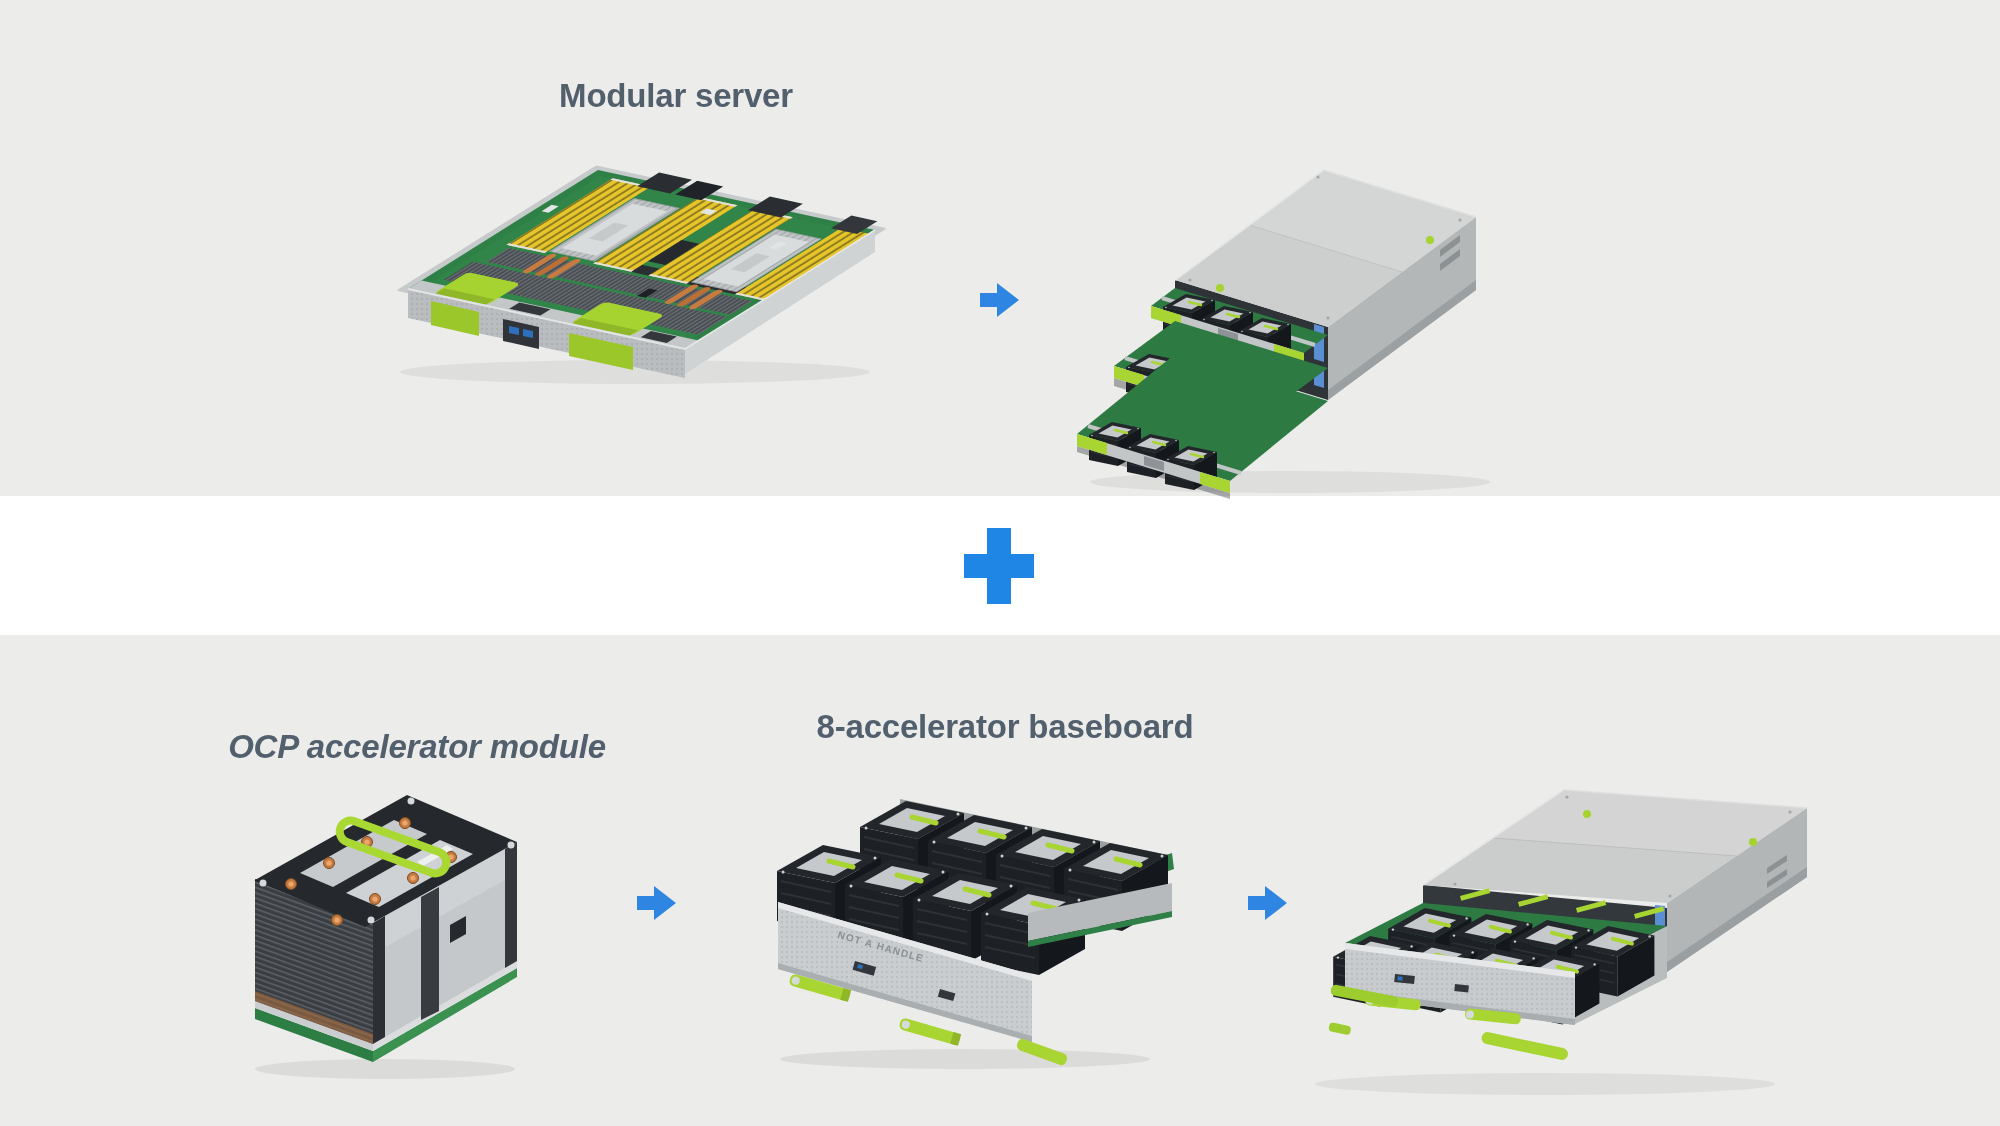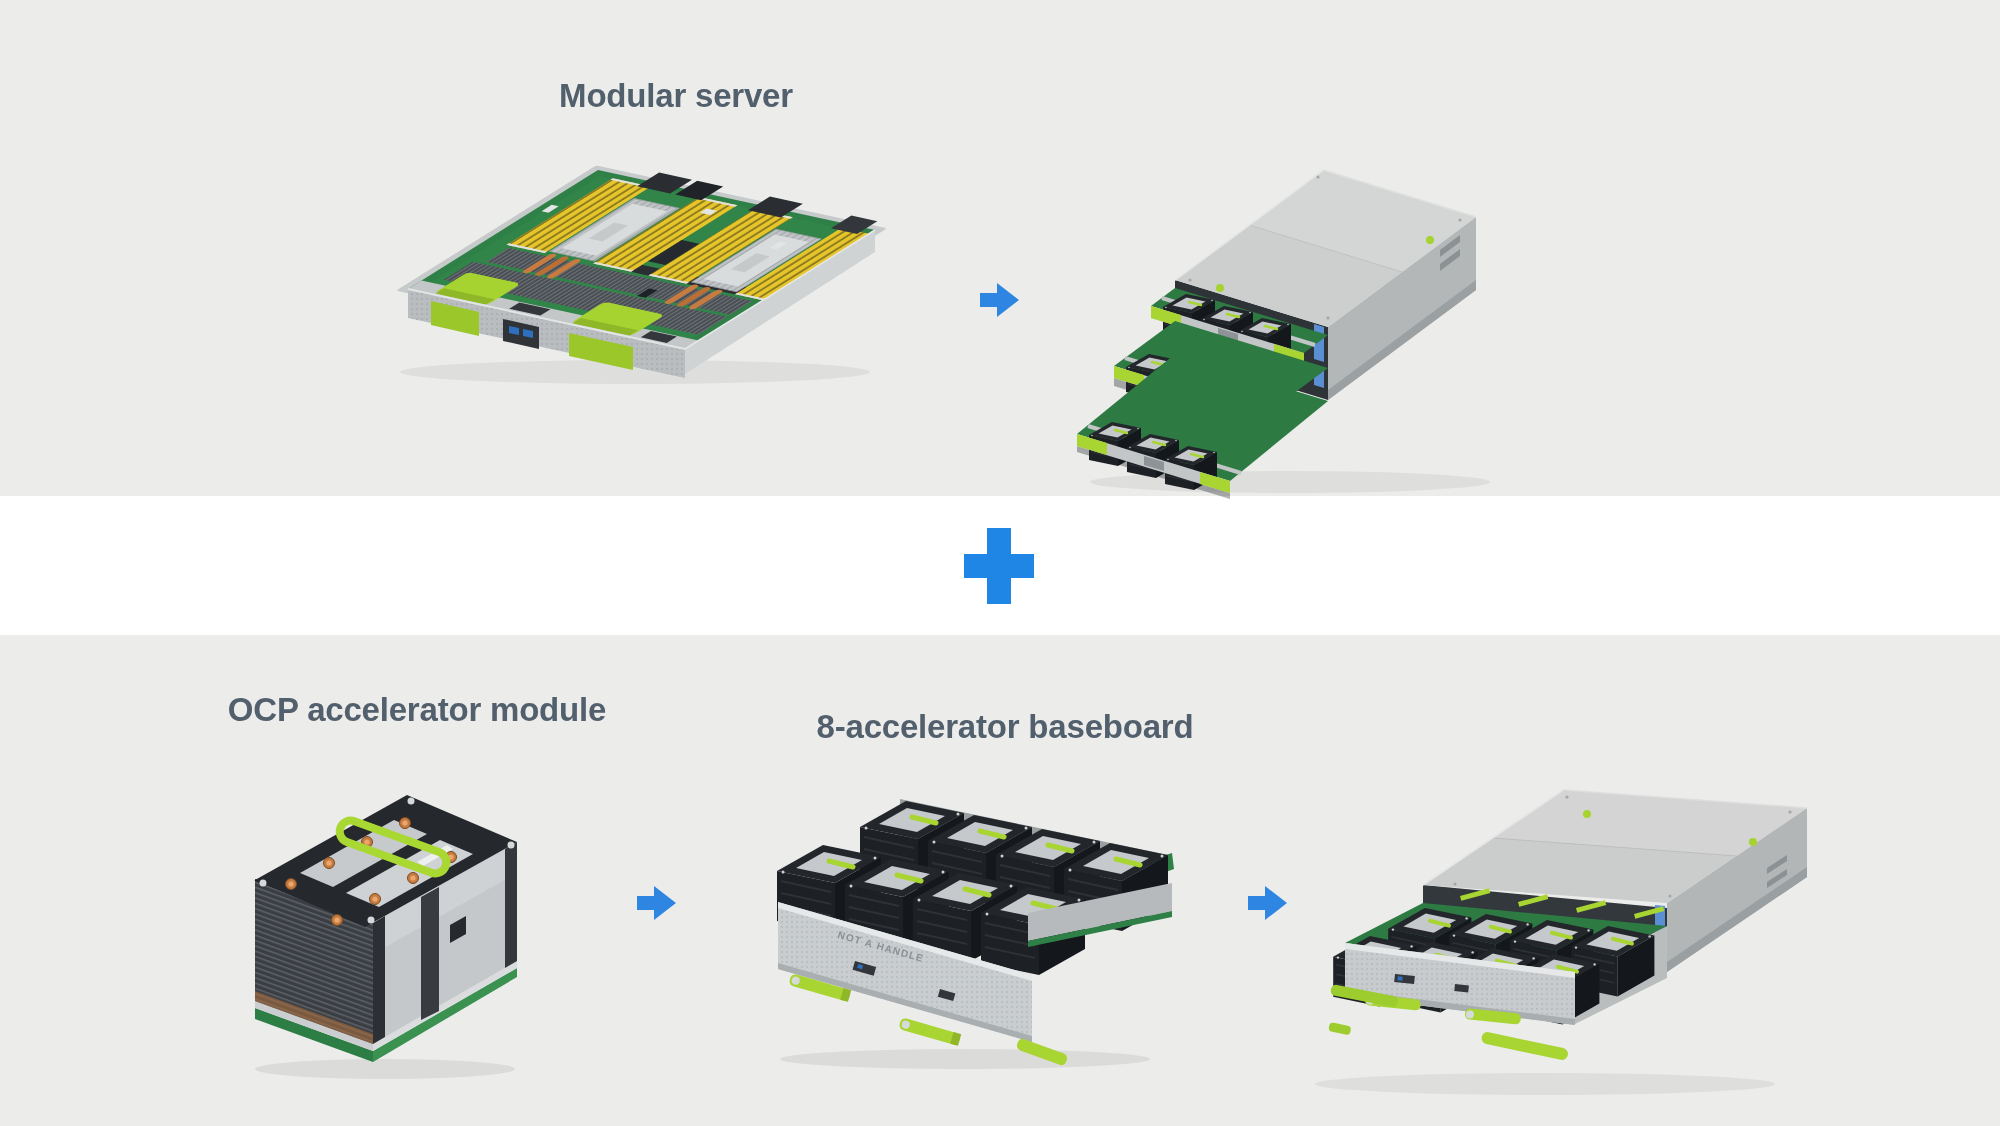--- a/index.html
+++ b/index.html
@@ -3,21 +3,21 @@
 <meta charset="utf-8">
 <style>
   html,body{margin:0;padding:0;background:#dcdcdc;}
   .canvas{position:relative;width:2000px;height:1126px;background:#ececeb;overflow:hidden;
           font-family:"Liberation Sans",sans-serif;}
   .band-white{position:absolute;left:0;top:496px;width:2000px;height:139px;background:#ffffff;}
   .caption{position:absolute;transform:translateX(-50%);white-space:nowrap;
            font-size:33px;font-weight:bold;color:#525f6c;letter-spacing:-.2px;line-height:40px;}
   .cap-modular{left:652px;top:76px;margin-left:24px;}
   .cap-socket{left:1343px;top:76px;}
-  .cap-ocp{left:417px;top:690px;}
+  .cap-ocp{left:417px;top:727px;font-style:italic;}
   .cap-baseboard{left:1005px;top:707px;}
   .cap-platform{left:1593px;top:693px;}
   .fig{position:absolute;}
   .fig svg{display:block;}
   .fig-modular{left:385px;top:112px;}
   .fig-socket{left:1060px;top:130px;}
   .fig-ocp{left:225px;top:785px;}
   .fig-baseboard{left:760px;top:765px;}
   .fig-platform{left:1275px;top:772px;}
   .op{position:absolute;}

